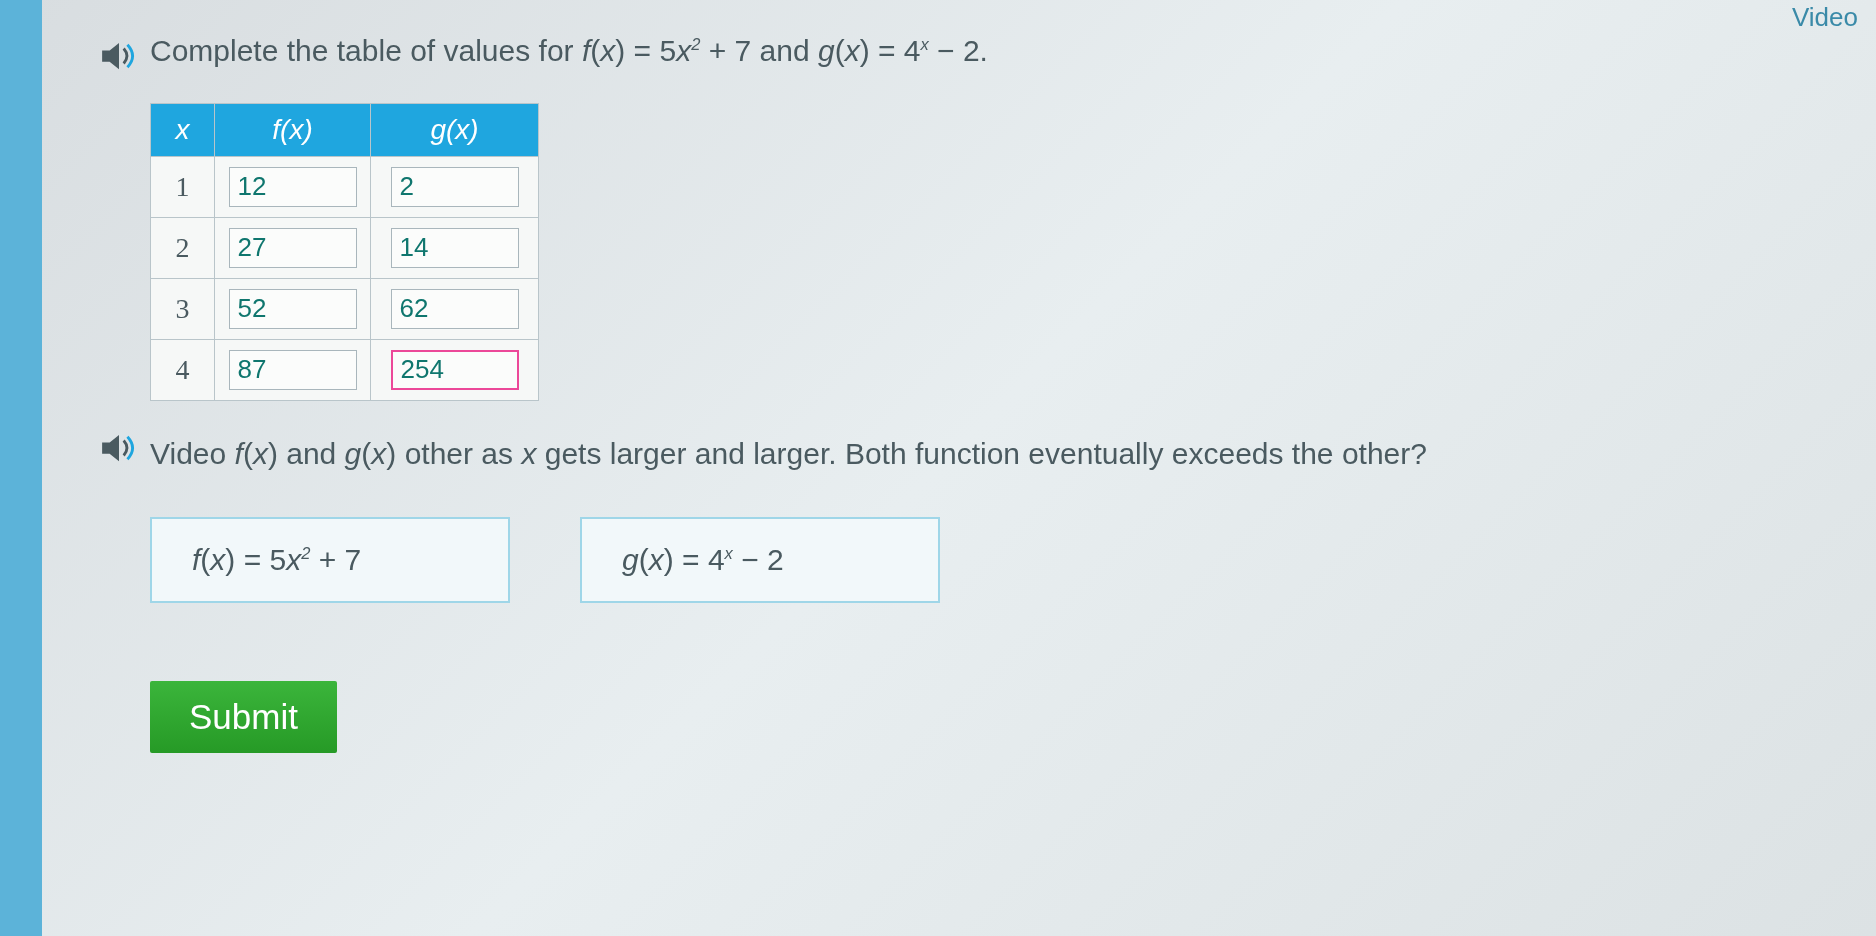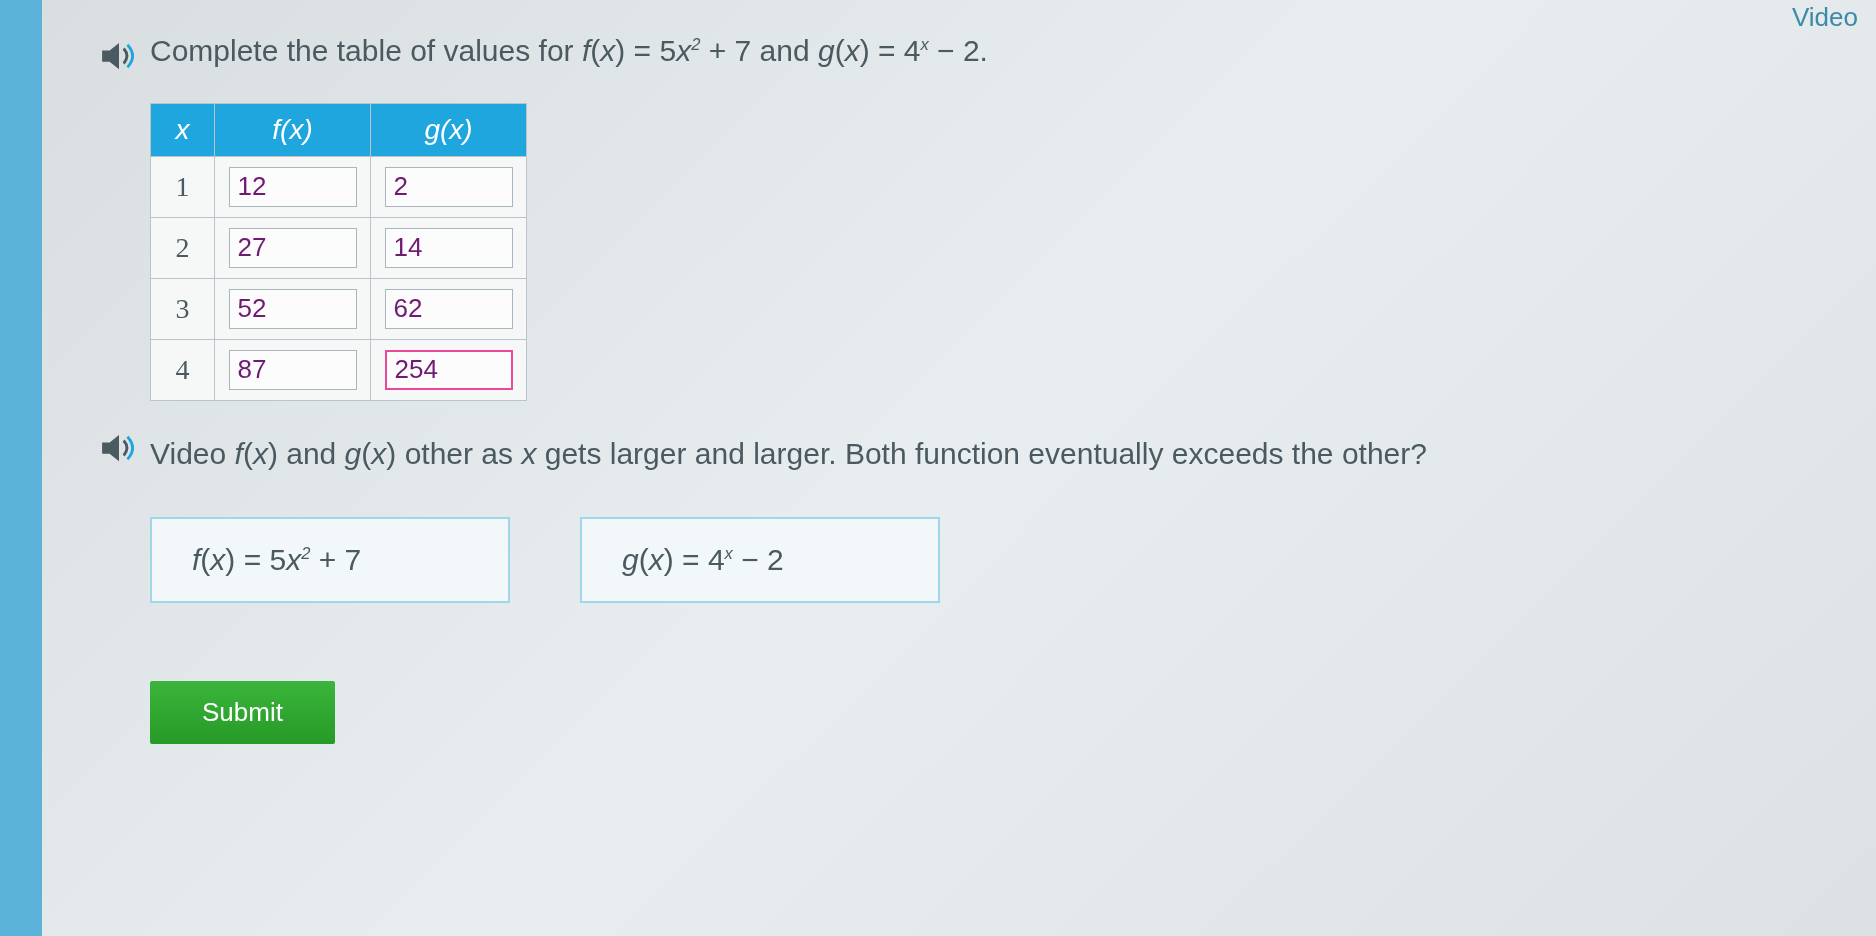--- a/index.html
+++ b/index.html
@@ -72,33 +72,33 @@
   .val-table th {
     background: #1fa6df;
     color: #fff;
     font-weight: normal;
     font-style: italic;
     font-size: 28px;
     padding: 10px 14px;
   }
   .val-table th.col-x { width: 64px; }
   .val-table th.col-f { width: 156px; }
-  .val-table th.col-g { width: 156px; }
+  .val-table th.col-g { width: 168px; }
   .val-table td {
     padding: 10px 8px;
     font-size: 28px;
     color: #4a5a60;
     background: #f6f8f7;
   }
   .val-table td.xcell { font-family: Verdana; }
   .cell-input {
     width: 128px;
     height: 40px;
     font-size: 26px;
-    color: #701a75;
+    color: #0f766e;
     padding: 2px 8px;
     border: 1px solid #a9b6bc;
     background: #fbfcfb;
     font-family: Verdana, Geneva, sans-serif;
   }
   .cell-input.focused {
     border: 2px solid #ec4899;
     outline: none;
   }
 
@@ -118,22 +118,22 @@
     font-size: 30px;
     cursor: pointer;
   }
 
   .submit-btn {
     margin-left: 68px;
     margin-top: 78px;
     background: #2ea82e;
     background: linear-gradient(#3bb53b, #269a26);
     color: #fff;
-    font-size: 26px;
-    padding: 16px 52px;
+    font-size: 35px;
+    padding: 16px 39px;
     border: none;
     border-radius: 2px;
     cursor: pointer;
     font-family: Verdana, Geneva, sans-serif;
   }
 </style>
 </head>
 <body>
 
 <div class="left-rail"></div>

